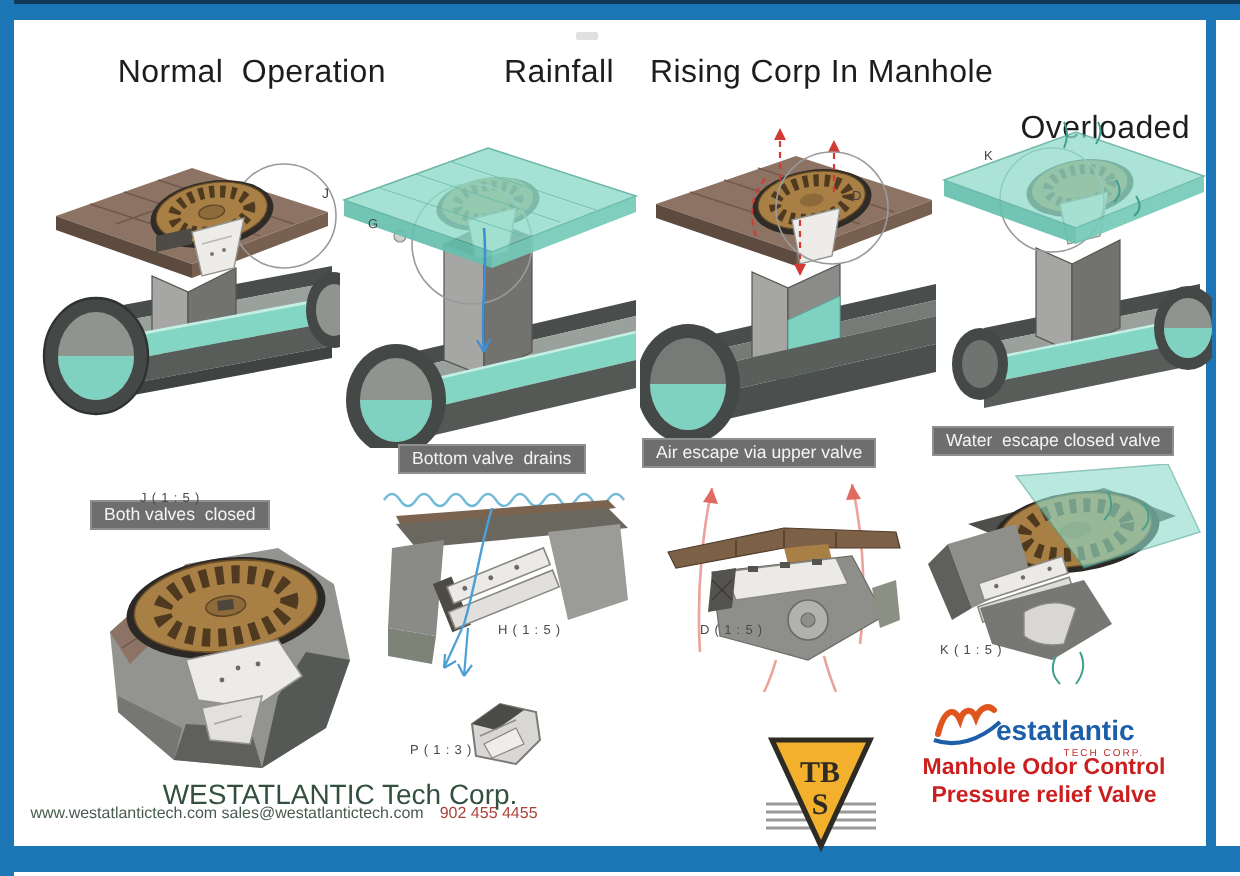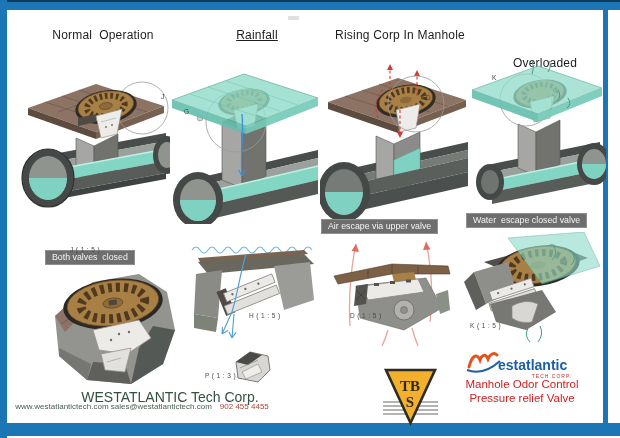--- a/index.html
+++ b/index.html
@@ -9,48 +9,48 @@
   .pre{white-space:pre;}
   
   .bar-top{left:0;top:0;width:620px;height:10px;background:#1c75b4;}
   .bar-top-accent{left:0;top:0;width:620px;height:2px;background:#10395c;}
   .bar-left{left:0;top:0;width:7px;height:438px;background:#1c75b4;}
   .bar-bottom{left:0;top:423px;width:620px;height:13px;background:#1c75b4;}
   .line-right{left:603px;top:10px;width:5px;height:413px;background:#1c75b4;}
   .gutter-right{left:608px;top:10px;width:12px;height:413px;background:#ffffff;}
   .top-smudge{left:288px;top:16px;width:11px;height:4px;background:#d8d8d8;border-radius:1px;opacity:.8;}
   
-  .ptitle{top:28px;height:16px;font-size:12px;color:#1d1d1d;text-align:center;letter-spacing:.2px;}
+  .ptitle{top:28px;height:16px;font-size:16px;color:#1d1d1d;text-align:right;letter-spacing:.2px;}
   
   .caption{background:#6e6e6e;color:#f4f4f4;font-size:8.8px;line-height:13px;padding:0 6px;
            border:1px solid #8f8f8f;}
   
   .dlabel{font-size:6.5px;color:#4a4a4a;letter-spacing:.4px;z-index:5;}
   
   .company{left:75px;top:389px;width:190px;text-align:center;font-size:14px;color:#33503f;}
   .contact{left:8px;top:402px;width:268px;text-align:center;font-size:8px;color:#4a5c50;}
   .contact .phone{color:#a8453a;margin-left:8px;}
   .product{left:448px;top:378px;width:148px;text-align:center;font-size:11.5px;line-height:13.5px;
-           font-weight:normal;color:#cb1f1f;}
+           font-weight:bold;color:#cb1f1f;}
 </style>
 </head>
 <body>
 
 <div id="page">
 
   <div class="abs bar-top"></div>
   <div class="abs bar-top-accent"></div>
   <div class="abs bar-left"></div>
   <div class="abs bar-bottom"></div>
   <div class="abs gutter-right"></div>
   <div class="abs line-right"></div>
   <div class="abs top-smudge"></div>
 
   <div class="abs ptitle pre" style="left:13px;width:180px;">Normal  Operation</div>
-  <div class="abs ptitle pre" style="left:207px;width:100px;text-decoration:underline;">Rainfall</div>
+  <div class="abs ptitle pre" style="left:207px;width:100px;">Rainfall</div>
   <div class="abs ptitle pre" style="left:325px;width:150px;">Rising Corp In Manhole</div>
   <div class="abs ptitle pre" style="left:495px;width:100px;margin-top:28px;">Overloaded</div>
 
   <svg class="abs" style="left:18px;top:52px;" width="152" height="172" viewBox="0 0 152 172">
 
     <polygon points="30,103 148,81 148,89 30,111" fill="#494d4b"></polygon>
     <polygon points="30,111 148,89 148,97 30,119" fill="#9aa09b"></polygon>
 
     <polygon points="58,86 58,122 76,130 76,94" fill="#a6a6a4" stroke="#55554f" stroke-width="0.6"></polygon>
     <polygon points="76,94 76,130 100,118 100,82" fill="#72726f" stroke="#55554f" stroke-width="0.6"></polygon>
@@ -213,20 +213,21 @@
     <g stroke="#3f9e8c" stroke-width="1" fill="none">
       <path d="M64 28 q3 -7 0 -13"></path>
         <path d="M80 26 q4 -6 1 -11"></path>
       <path d="M90 44 q4 6 -1 11"></path>
         <path d="M100 52 q4 6 -1 10"></path>
     </g>
     <text x="24" y="34" font-size="6.5" fill="#444">K</text>
   </svg>
 
   <div class="abs caption pre" style="left:45px;top:222px;margin-top:28px;">Both valves  closed</div>
+  <div class="abs caption pre" style="left:199px;top:222px;">Bottom valve  drains</div>
   <div class="abs caption pre" style="left:321px;top:219px;text-align:right;">Air escape via upper valve</div>
   <div class="abs caption pre" style="left:466px;top:213px;">Water  escape closed valve</div>
 
   <div class="abs dlabel pre" style="left:70px;top:246px;">J ( 1 : 5 )</div>
   <div class="abs dlabel pre" style="left:249px;top:312px;">H ( 1 : 5 )</div>
   <div class="abs dlabel pre" style="left:205px;top:372px;">P ( 1 : 3 )</div>
   <div class="abs dlabel pre" style="left:350px;top:312px;">D ( 1 : 5 )</div>
   <div class="abs dlabel pre" style="left:470px;top:322px;">K ( 1 : 5 )</div>
 
   <svg class="abs" style="left:35px;top:252px;" width="150" height="138" viewBox="0 0 150 138">

